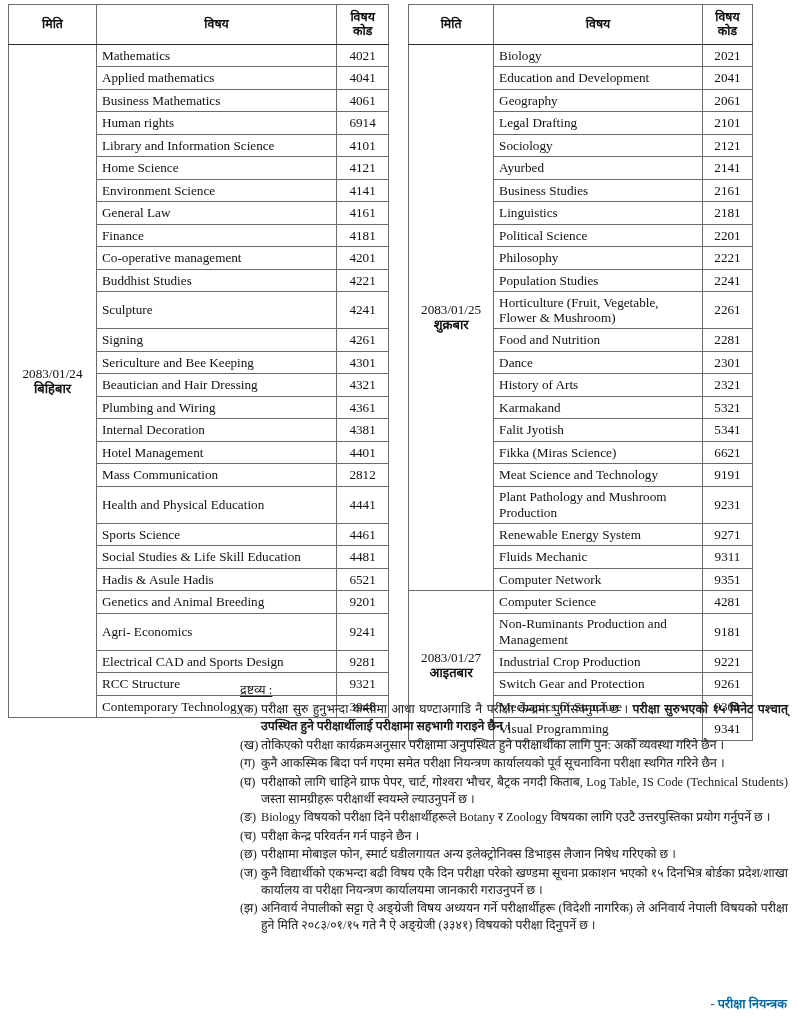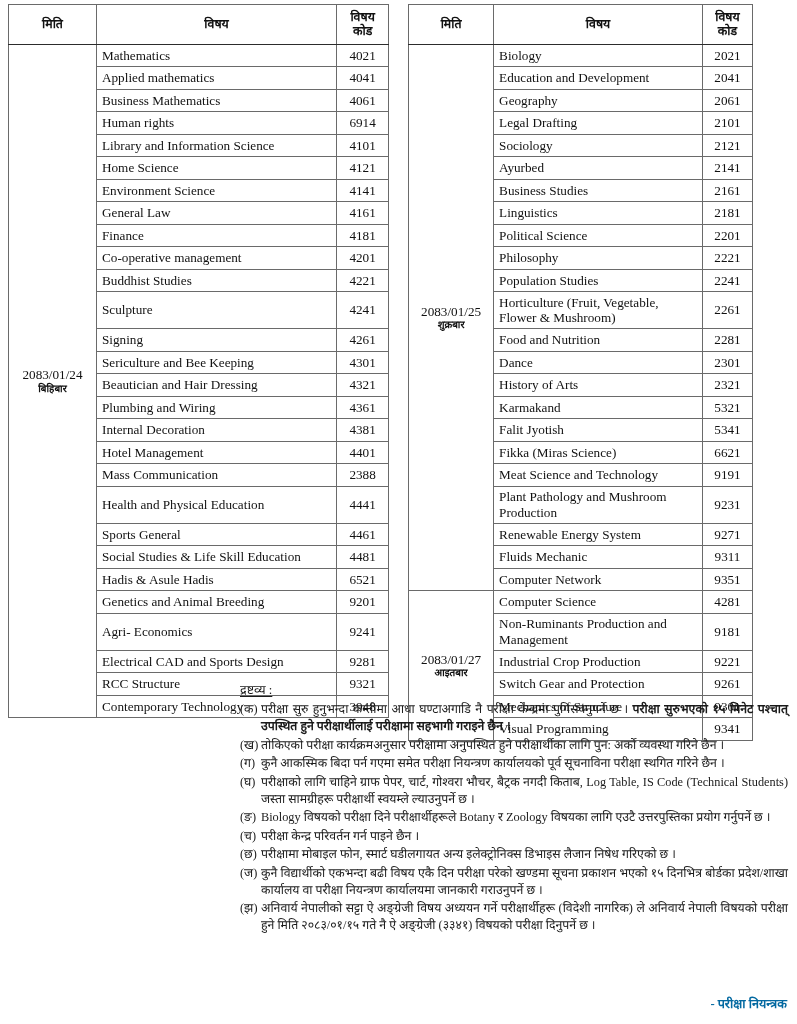--- a/index.html
+++ b/index.html
@@ -71,21 +71,21 @@
   .table-right .col-code { width: 50px; }
 
   td.date-cell {
     text-align: center;
     vertical-align: middle;
     font-size: 13px;
     line-height: 1.2;
     padding: 2px 2px;
   }
   td.date-cell .d-num { display: block; white-space: nowrap; }
-  td.date-cell .d-day { display: block; font-size: 10px; font-weight: 600; }
+  td.date-cell .d-day { display: block; font-size: 13px; font-weight: 600; }
 
   td.subj { text-align: left; }
   td.code { text-align: center; }
 
   tr.tall td { height: 34px; }
   tr.reg  td { height: 19.5px; }
 
   
   .notes {
     position: absolute;
@@ -226,28 +226,28 @@
             <tr class="reg">
               <td class="subj">Internal Decoration</td>
               <td class="code">4381</td>
             </tr>
             <tr class="reg">
               <td class="subj">Hotel Management</td>
               <td class="code">4401</td>
             </tr>
             <tr class="reg">
               <td class="subj">Mass Communication</td>
-              <td class="code">2388</td>
+              <td class="code">2812</td>
             </tr>
             <tr class="tall">
               <td class="subj">Health and Physical Education</td>
               <td class="code">4441</td>
             </tr>
             <tr class="reg">
-              <td class="subj">Sports General</td>
+              <td class="subj">Sports Science</td>
               <td class="code">4461</td>
             </tr>
             <tr class="reg">
               <td class="subj">Social Studies &amp; Life Skill Education</td>
               <td class="code">4481</td>
             </tr>
             <tr class="reg">
               <td class="subj">Hadis &amp; Asule Hadis</td>
               <td class="code">6521</td>
             </tr>

